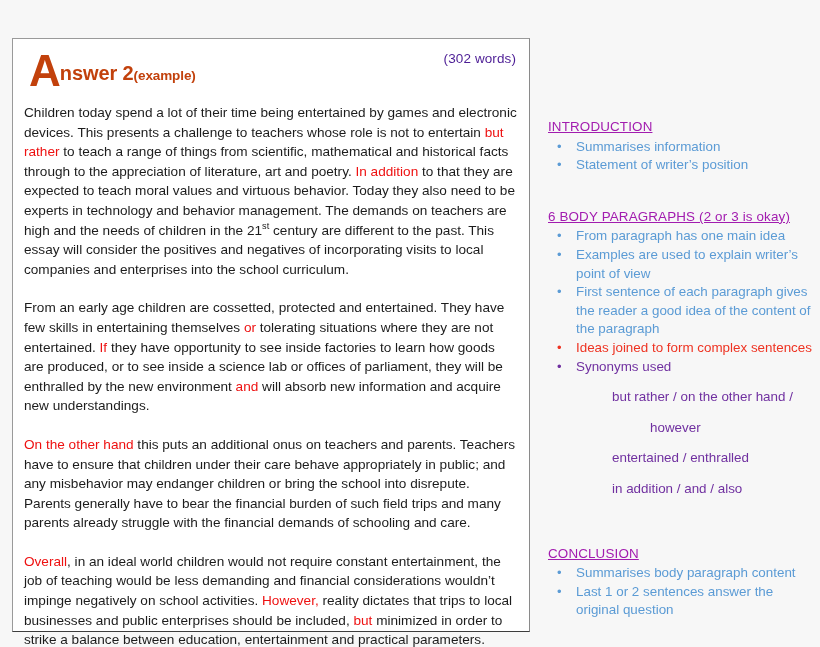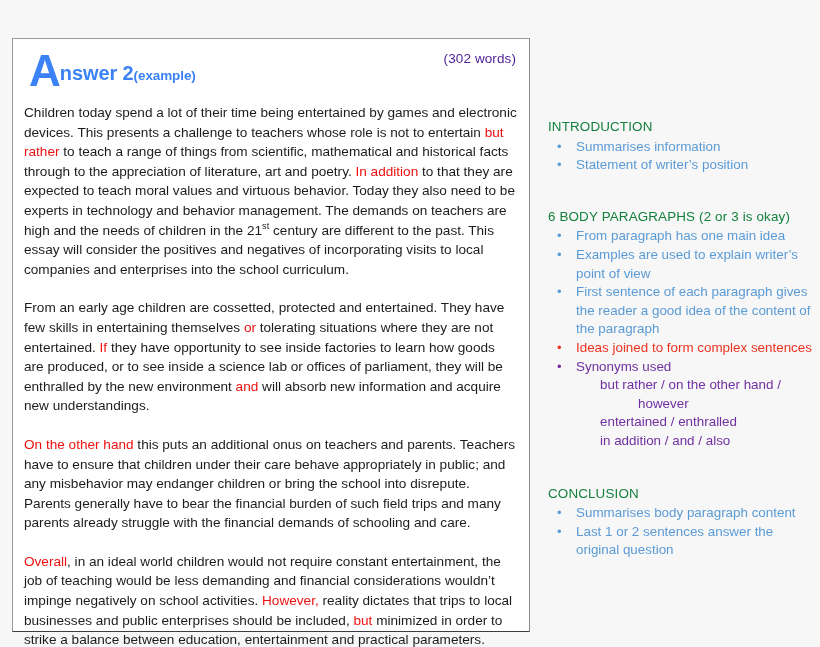--- a/index.html
+++ b/index.html
@@ -43,21 +43,21 @@
     right: 2px;
     top: 2px;
     font-size: 13.5px;
     color: #4c1d95;
     letter-spacing: 0.1px;
   }
   .answer-title {
     position: absolute;
     left: 5px;
     top: 0px;
-    color: #3b82f6;
+    color: #c2410c;
     font-weight: bold;
     white-space: nowrap;
   }
   .answer-drop {
     font-size: 44px;
     line-height: 44px;
     vertical-align: -6px;
     letter-spacing: -1px;
   }
   .answer-rest {
@@ -97,23 +97,24 @@
     left: 548px;
     top: 118px;
     width: 268px;
     font-size: 13.4px;
     line-height: 18.6px;
   }
   .note-block {
     margin-bottom: 0;
   }
   .note-heading {
-    color: #15803d;
+    color: #a21caf;
     letter-spacing: 0.15px;
     margin-bottom: 1px;
+    text-decoration: underline;
   }
   .note-list {
     list-style: none;
     margin: 0;
     padding: 0;
   }
   .note-item {
     position: relative;
     padding-left: 28px;
     color: #5b9bd5;
@@ -128,21 +129,21 @@
   }
   .note-item.red {
     color: #ee3322;
   }
   .note-item.purple {
     color: #7030a0;
   }
   .sub-note {
     color: #7030a0;
     padding-left: 52px;
-    margin: 0;
+    margin: 12px;
   }
   .sub-note.center {
     padding-left: 90px;
   }
   .gap-intro { height: 33px; }
   .gap-conc  { height: 34px; }
 </style>
 </head>
 <body>
 

